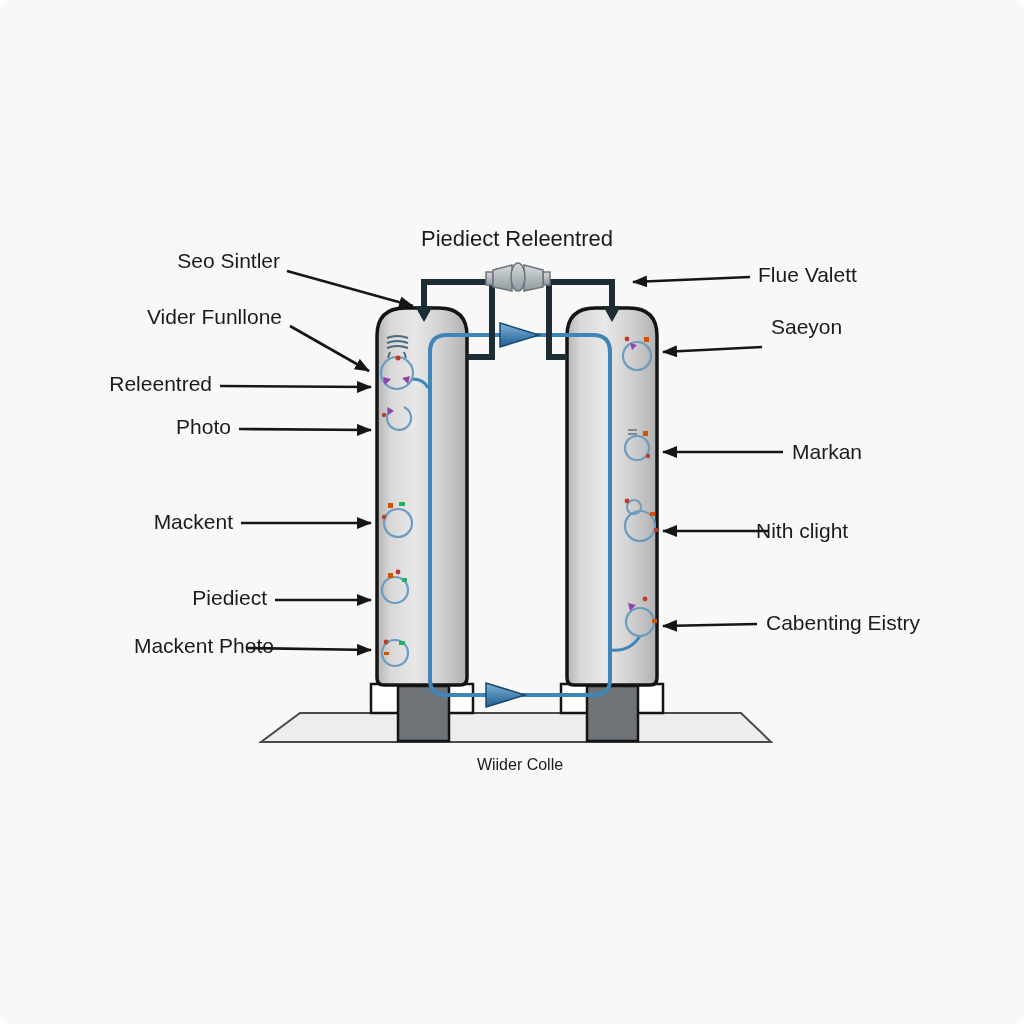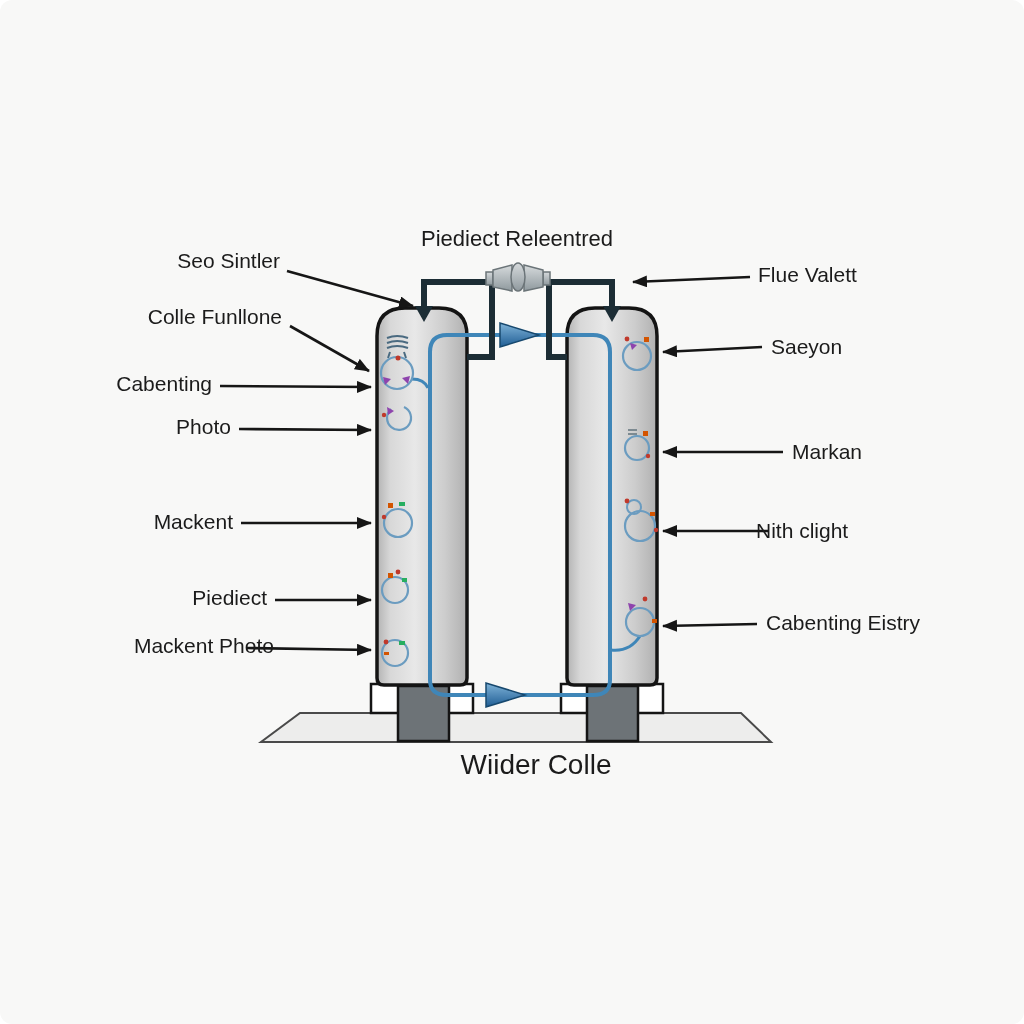--- a/index.html
+++ b/index.html
@@ -9,21 +9,21 @@
     font-family:"Liberation Sans",sans-serif;
     border-radius:12px;
   }
   svg{position:absolute;inset:0;}
   .label{
     position:absolute;
     font-size:21px;line-height:26px;color:#1b1b1b;
     white-space:nowrap;
   }
   .label.title{font-size:22px;transform:translateX(-50%);}
-  .label.caption{font-size:28px;transform:translateX(-50%);margin-left:16px;}
+  .label.caption{font-size:16px;transform:translateX(-50%);}
 </style>
 </head>
 <body>
 
 <div class="stage">
 
   <svg width="1024" height="1024" viewBox="0 0 1024 1024">
     <defs>
       <linearGradient id="towerGrad" x1="0" y1="0" x2="1" y2="0">
         <stop offset="0" stop-color="#b3b3b3"></stop>
@@ -157,27 +157,27 @@
       <line x1="762" y1="347" x2="663" y2="352" marker-end="url(#ah)"></line>
       <line x1="783" y1="452" x2="663" y2="452" marker-end="url(#ah)"></line>
       <line x1="768" y1="531" x2="663" y2="531" marker-end="url(#ah)"></line>
       <line x1="757" y1="624" x2="663" y2="626" marker-end="url(#ah)"></line>
     </g>
   </svg>
 
   <div class="label title" style="left:517px;top:226px">Piediect Releentred</div>
 
   <div class="label" style="right:744px;top:248px">Seo Sintler</div>
-  <div class="label" style="right:742px;top:304px">Colle Funllone</div>
-  <div class="label" style="right:812px;top:371px">Cabenting</div>
+  <div class="label" style="right:742px;top:304px">Vider Funllone</div>
+  <div class="label" style="right:812px;top:371px">Releentred</div>
   <div class="label" style="right:793px;top:414px">Photo</div>
   <div class="label" style="right:791px;top:509px">Mackent</div>
   <div class="label" style="right:757px;top:585px">Piediect</div>
   <div class="label" style="right:750px;top:633px">Mackent Photo</div>
 
   <div class="label" style="left:758px;top:262px">Flue Valett</div>
-  <div class="label" style="left:771px;top:334px">Saeyon</div>
+  <div class="label" style="left:771px;top:314px">Saeyon</div>
   <div class="label" style="left:792px;top:439px">Markan</div>
   <div class="label" style="left:756px;top:518px">Nith clight</div>
   <div class="label" style="left:766px;top:610px">Cabenting Eistry</div>
 
   <div class="label caption" style="left:520px;top:752px">Wiider Colle</div>
 </div>
 
 </body></html>

